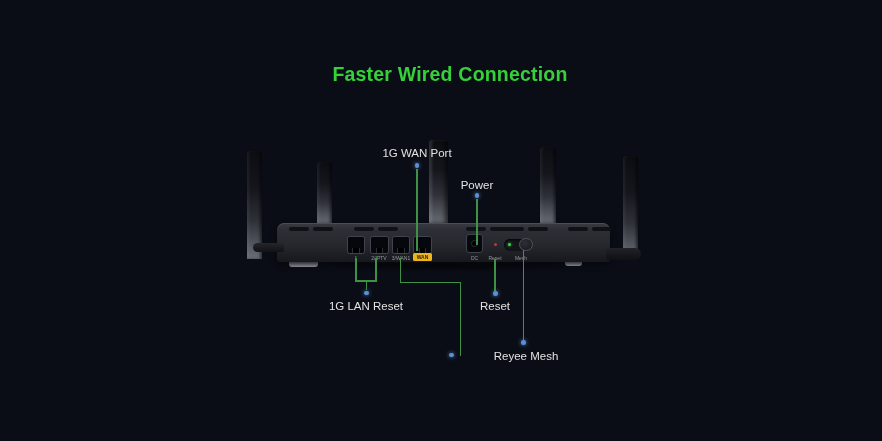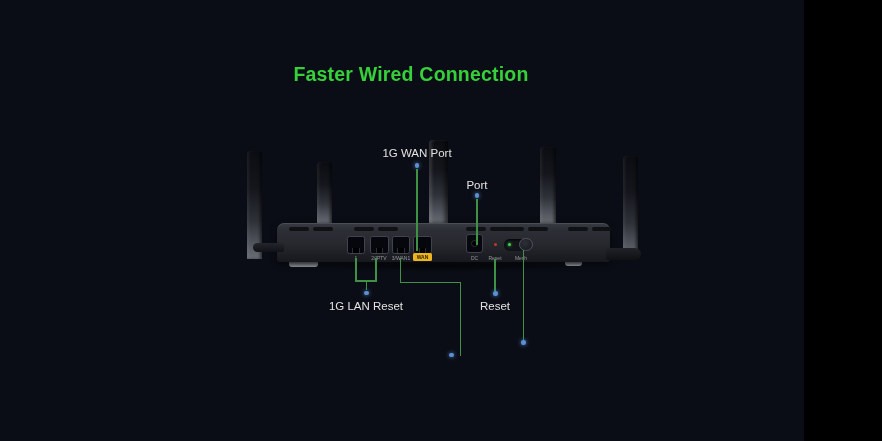--- a/index.html
+++ b/index.html
@@ -1,17 +1,17 @@
 <!DOCTYPE html>
 <html><head>
 <meta charset="utf-8">
 <style>
   html,body{margin:0;padding:0;background:#000;}
   .stage{
-    position:relative;width:804px;height:441px;overflow:hidden;
+    position:relative;width:882px;height:441px;overflow:hidden;
     background:var(--background,#0a0d15);
     font-family:"Liberation Sans",sans-serif;
   }
   .stage *{position:absolute;box-sizing:border-box;}
 
   
   .title{
     left:0;top:63px;width:100%;text-align:center;text-indent:18px;
     font-size:19.5px;font-weight:bold;color:var(--title_color,#35d03a);
     letter-spacing:.2px;
@@ -125,21 +125,21 @@
   <div class="tiny" style="left:480px;">Reset</div>
   <div class="mesh-pill"></div>
   <div class="mesh-led"></div>
   <div class="mesh-btn"></div>
   <div class="tiny" style="left:506px;">Mesh</div>
 
   <div class="callout c-label" style="left:352px;top:147px;width:130px;">1G WAN Port</div>
   <div class="callout c-dot" style="left:414.8px;top:163px;"></div>
   <div class="callout c-line" style="left:416.2px;top:169px;height:82px;"></div>
 
-  <div class="callout c-label" style="left:417px;top:179px;width:120px;">Port</div>
+  <div class="callout c-label" style="left:417px;top:179px;width:120px;">Power</div>
   <div class="callout c-dot" style="left:474.8px;top:193px;"></div>
   <div class="callout c-line" style="left:476.2px;top:199px;height:46px;"></div>
 
   <div class="callout c-line" style="left:355.2px;top:258px;height:23px;"></div>
   <div class="callout c-line" style="left:375.4px;top:258px;height:23px;"></div>
   <div class="callout c-hline" style="left:355.2px;top:280px;width:21.8px;"></div>
   <div class="callout c-line" style="left:365.6px;top:281px;height:9px;"></div>
   <div class="callout c-dot" style="left:364.2px;top:290.5px;"></div>
   <div class="callout c-label" style="left:306px;top:300px;width:120px;">1G LAN Reset</div>
 
@@ -147,14 +147,15 @@
   <div class="callout c-hline" style="left:399.8px;top:281.8px;width:61.5px;"></div>
   <div class="callout c-line" style="left:459.7px;top:281.8px;height:74px;"></div>
   <div class="callout c-dot" style="left:449px;top:352.5px;"></div>
 
   <div class="callout c-line" style="left:494.4px;top:259px;height:32px;"></div>
   <div class="callout c-dot" style="left:493px;top:291px;"></div>
   <div class="callout c-label" style="left:435px;top:300px;width:120px;">Reset</div>
 
   <div class="callout c-line" style="left:522.8px;top:250px;height:90px;"></div>
   <div class="callout c-dot" style="left:521.4px;top:340px;"></div>
+  <div class="callout c-label" style="left:456px;top:350px;width:140px;">Reyee Mesh</div>
 
 </div>
 
 </body></html>

